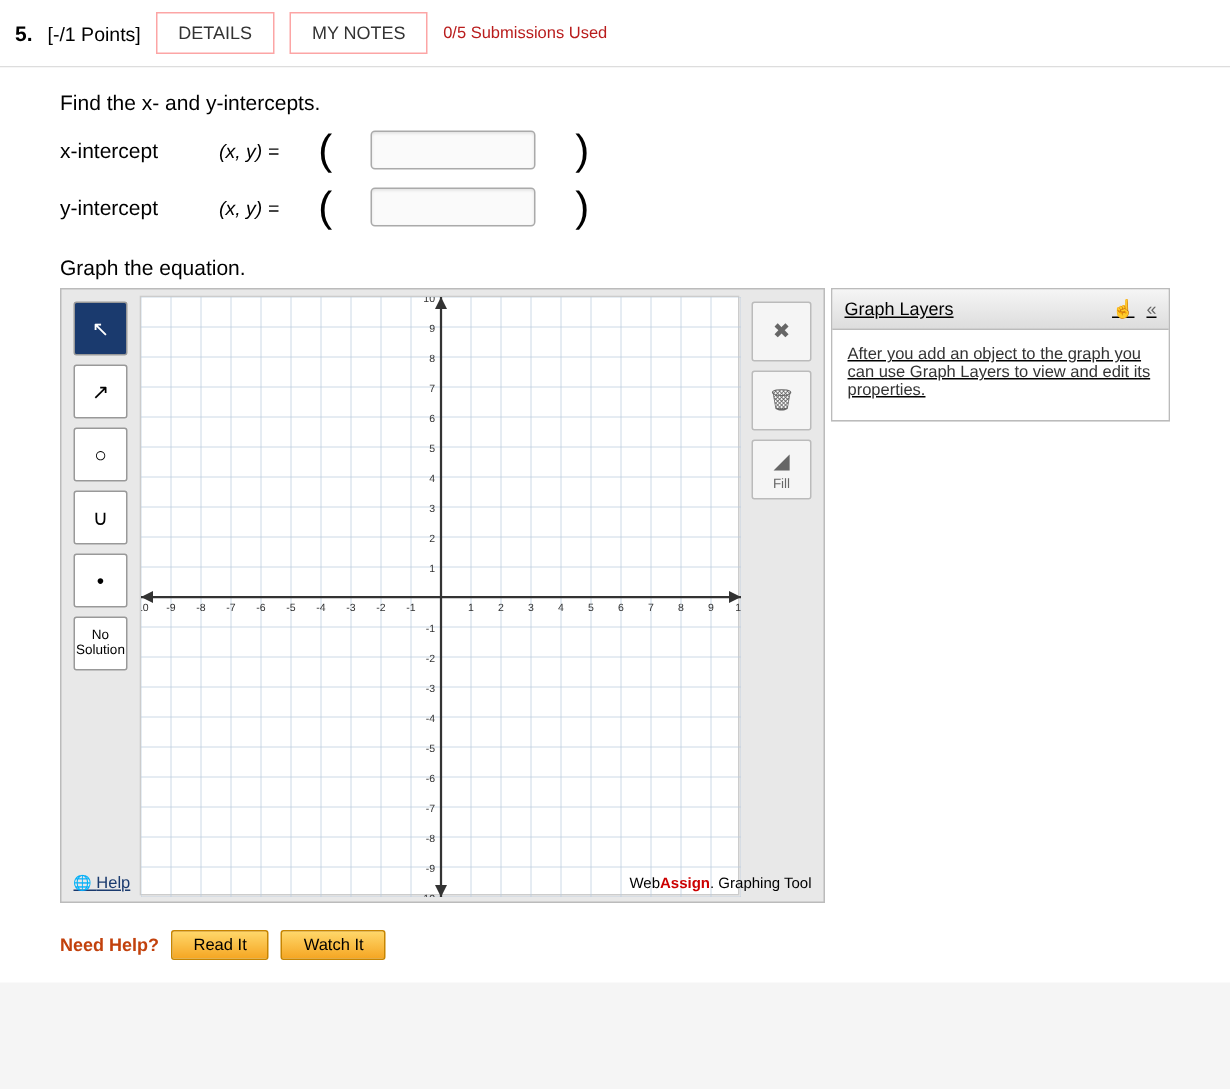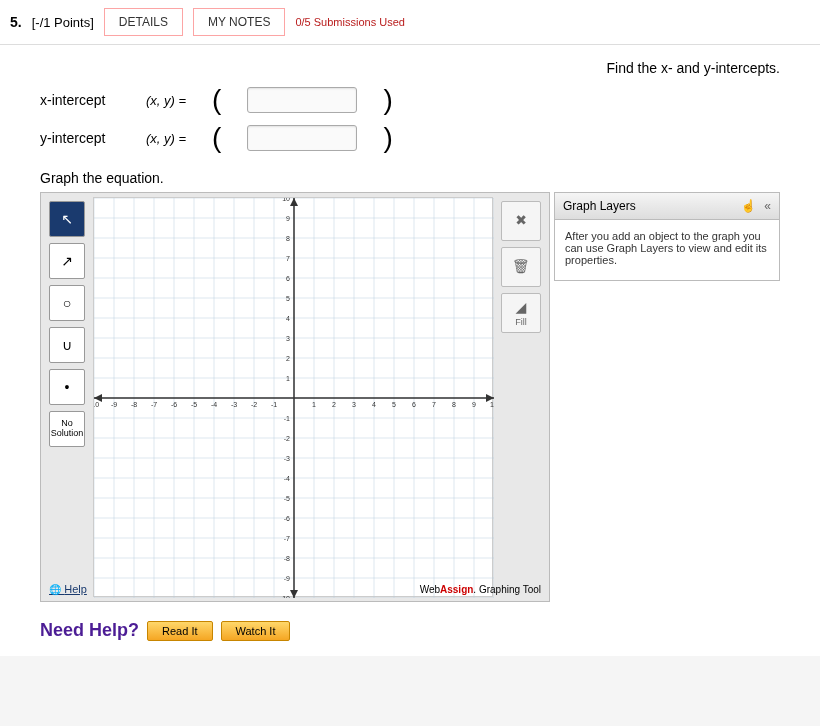--- a/index.html
+++ b/index.html
@@ -27,21 +27,21 @@
       font-size: 12px;
       cursor: pointer;
       color: #333;
     }
     .assignment-ref { font-weight: bold; font-size: 14px; }
     .subs { color: #b91c1c; font-size: 11px; }
     .content {
       padding: 15px 40px;
       background: #fff;
     }
-    .prompt { margin-bottom: 8px; font-size: 14px; text-align: right; }
+    .prompt { margin-bottom: 8px; font-size: 14px; }
     .equation { margin-left: 40px; font-style: italic; margin-bottom: 16px; font-size: 14px;}
     .equation .rhs { color: #c00; font-style: normal; font-weight: bold;}
     .intercept-row {
       display: flex; align-items: center; gap: 26px;
       margin: 10px 0;
     }
     .intercept-label { width: 80px; font-size: 14px;}
     .xy { font-style: italic; }
     .paren { font-size: 28px; font-weight: 300; line-height: 1;}
     .answer-box {
@@ -119,41 +119,42 @@
       position: absolute;
       bottom: 6px; right: 8px;
       font-size: 10px;
     }
     .wa-brand b { color: #c00; }
     .layers-panel {
       border: 1px solid #bbb;
       background: #e8e8e8;
       width: 280px;
       margin-left: 4px;
+      text-decoration: underline;
     }
     .layers-header {
       display: flex; justify-content: space-between; align-items: center;
       padding: 6px 8px;
       background: linear-gradient(#f5f5f5, #ddd);
       border-bottom: 1px solid #bbb;
       font-size: 12px;
     }
     .layers-header-icons { display: flex; gap: 8px; color: #666; cursor: pointer;}
     .layers-body {
       padding: 10px;
       font-size: 11px;
       color: #333;
       background: #fff;
       min-height: 60px;
     }
     .need-help {
       margin-top: 18px;
       display: flex; align-items: center; gap: 8px;
     }
-    .need-help-label { color: #4c1d95; font-weight: bold; font-size: 18px; text-align: center;}
+    .need-help-label { color: #c2410c; font-weight: bold; font-size: 12px; text-align: center;}
     .help-btn {
       background: linear-gradient(#ffd76a, #f5a623);
       border: 1px solid #c78500;
       padding: 3px 14px;
       font-size: 11px;
       cursor: pointer;
       border-radius: 2px;
     }
     .axis-label { font-size: 7px; fill: #333; }
   </style>

